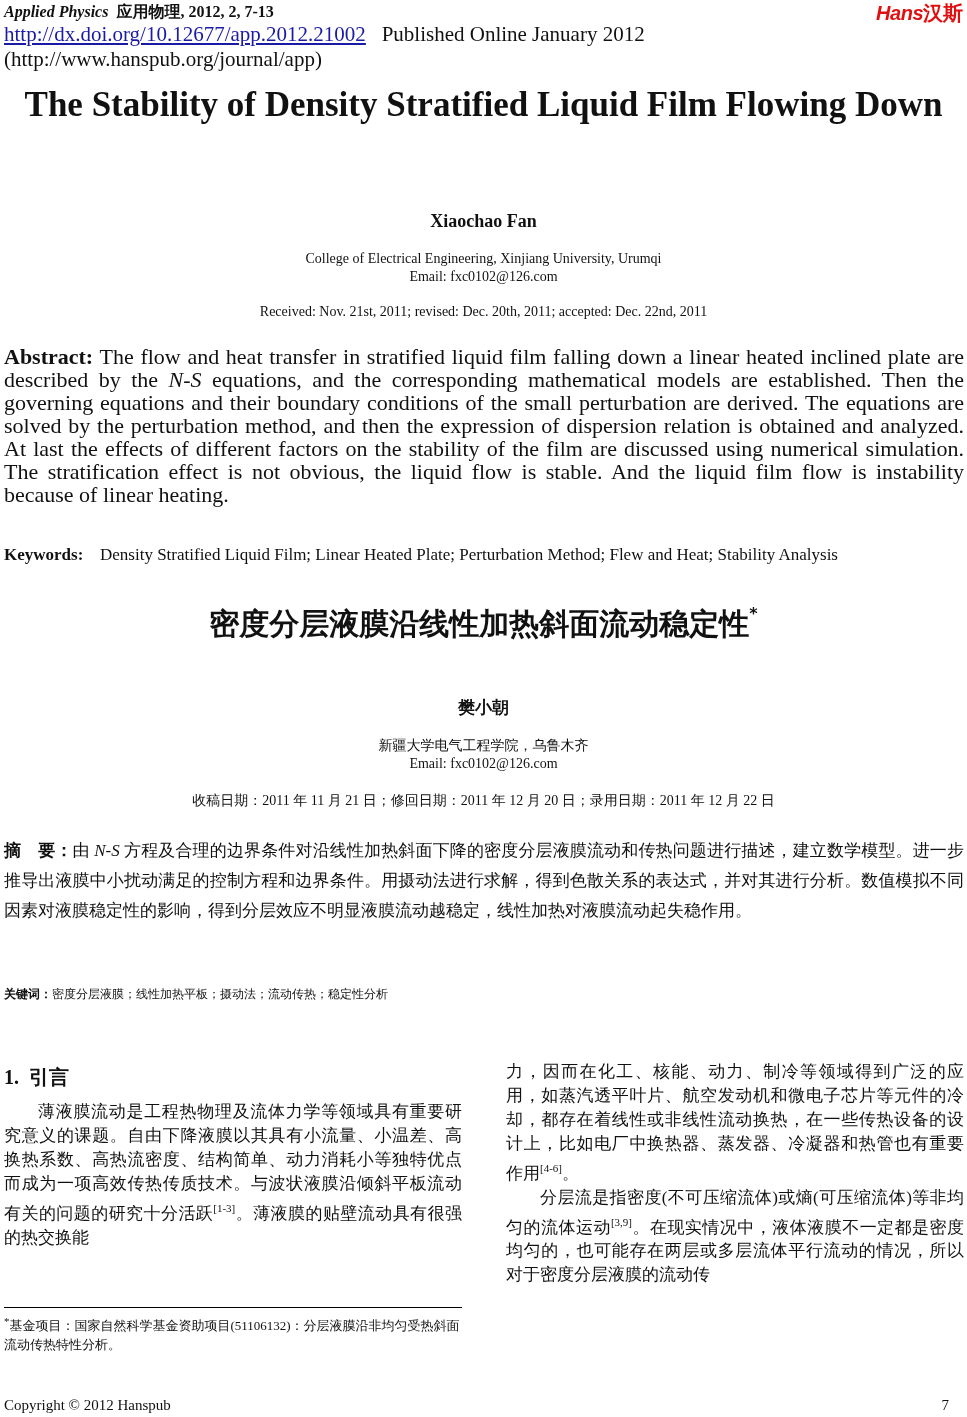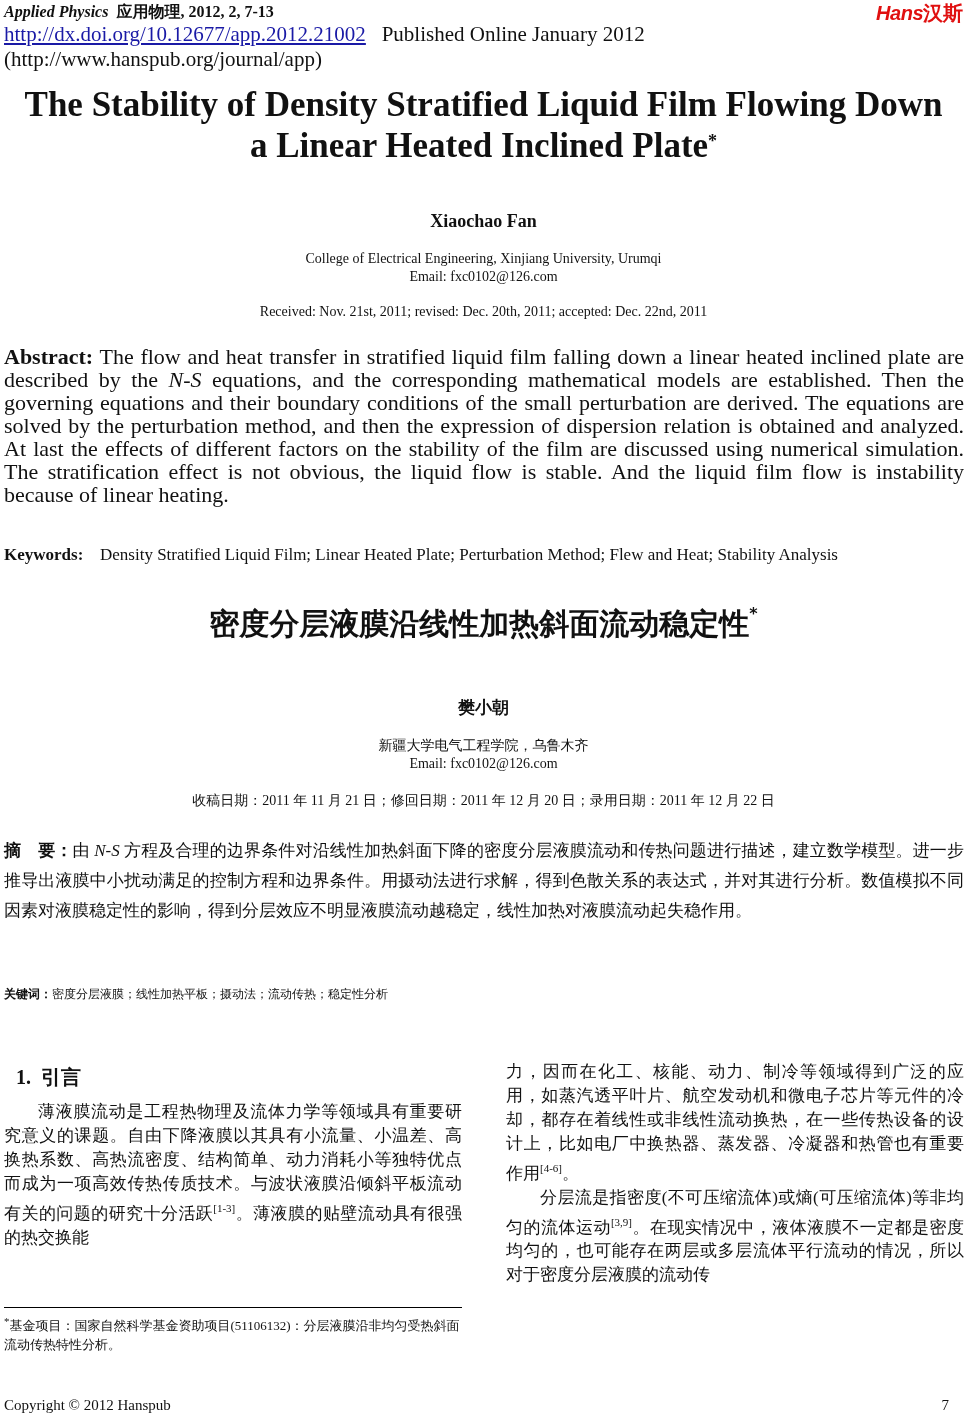--- a/index.html
+++ b/index.html
@@ -24,42 +24,41 @@
   .kw .label { font-weight:bold; display:inline-block; vertical-align:top; width:96px; }
   .kw .val { display:inline-block; width:800px; vertical-align:top; }
   .cn-title { top:604px; font-family:"DejaVu Sans", sans-serif; font-size:30px; font-weight:bold; }
   .cn-title sup { font-size:16px; vertical-align:top; }
   .cn-author { top:696px; font-size:17px; font-weight:bold; }
   .cn-affil { top:737px; font-size:14px; line-height:18px; }
   .cn-dates { top:792px; font-size:14px; }
   .cn-abs { left:4px; width:960px; top:836px; font-size:17px; line-height:30px; text-align:justify; }
   .cn-abs b, .cn-kw b { font-family:Liberation Serif, serif; font-weight:bold;margin-top:16px; }
   .cn-kw { left:4px; top:986px; font-size:12px; }
-  .sec { left:16px; top:1064px; font-size:20px; font-weight:bold; }
+  .sec { left:4px; top:1064px; font-size:20px; font-weight:bold; }
   .sec .cn { font-family:"DejaVu Sans", sans-serif; }
   .col { font-size:17px; line-height:24px; text-align:justify; }
   .colL { left:4px; width:458px; top:1100px; }
   .colR { left:506px; width:458px; top:1060px; }
   .indent { text-indent:2em; }
   sup.ref { font-size:11px; }
   .fn-rule { left:4px; top:1307px; width:458px; border-top:1px solid #000; }
   .fn { left:4px; top:1312px; width:458px; font-size:13px; line-height:19px; }
   .footer-l { left:4px; top:1397px; font-size:15px; }
   .footer-r { right:18px; top:1397px; font-size:15px; }
 </style>
 </head>
 <body>
 
 <div class="abs hdr1"><span class="jname">Applied Physics</span>&nbsp; <span>应用物理</span><span>, 2012, 2, 7-13</span></div>
 <div class="abs hdr2"><a>http://dx.doi.org/10.12677/app.2012.21002</a>&nbsp;&nbsp; <span>Published Online January 2012 (http://www.hanspub.org/journal/app)</span></div>
 <div class="abs logo"><span class="en">Hans</span><span class="cn">汉斯</span></div>
 
 <div class="abs title">
   <div>The Stability of Density Stratified Liquid Film Flowing Down</div>
-  <div><span>a Linear Heated Inclined Plate</span><sup>*</sup></div>
 </div>
 
 <div class="abs center author">Xiaochao Fan</div>
 <div class="abs center affil">
   <div>College of Electrical Engineering, Xinjiang University, Urumqi</div>
   <div>Email: fxc0102@126.com</div>
 </div>
 <div class="abs center dates">Received: Nov. 21st, 2011; revised: Dec. 20th, 2011; accepted: Dec. 22nd, 2011</div>
 
 <div class="abs abstract"><b>Abstract:</b><span> The flow and heat transfer in stratified liquid film falling down a linear heated inclined plate are described by the </span><i>N-S</i><span> equations, and the corresponding mathematical models are established. Then the governing equations and their boundary conditions of the small perturbation are derived. The equations are solved by the perturbation method, and then the expression of dispersion relation is obtained and analyzed. At last the effects of different factors on the stability of the film are discussed using numerical simulation. The stratification effect is not obvious, the liquid flow is stable. And the liquid film flow is instability because of linear heating.</span></div>

